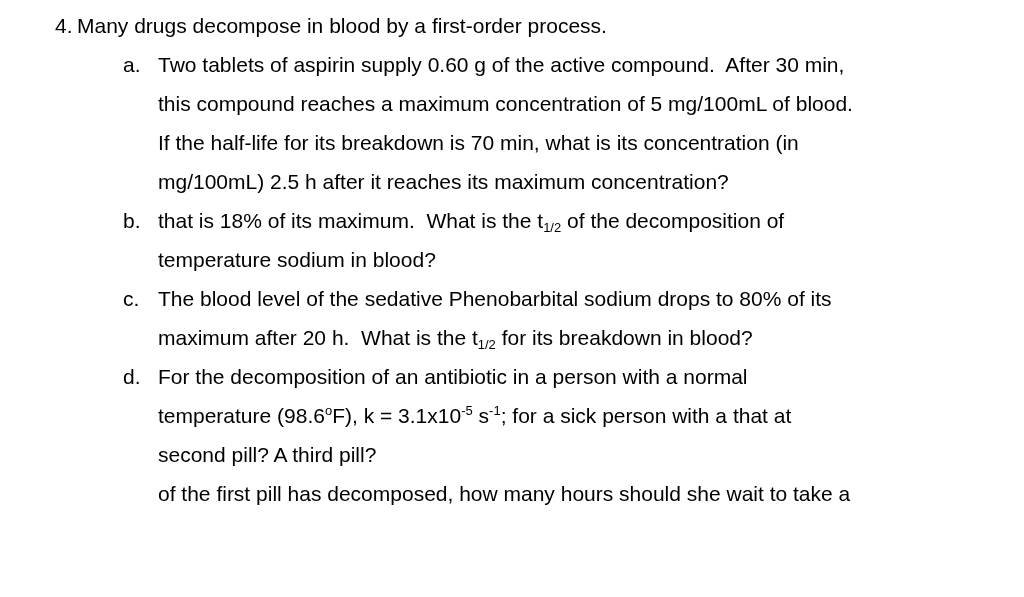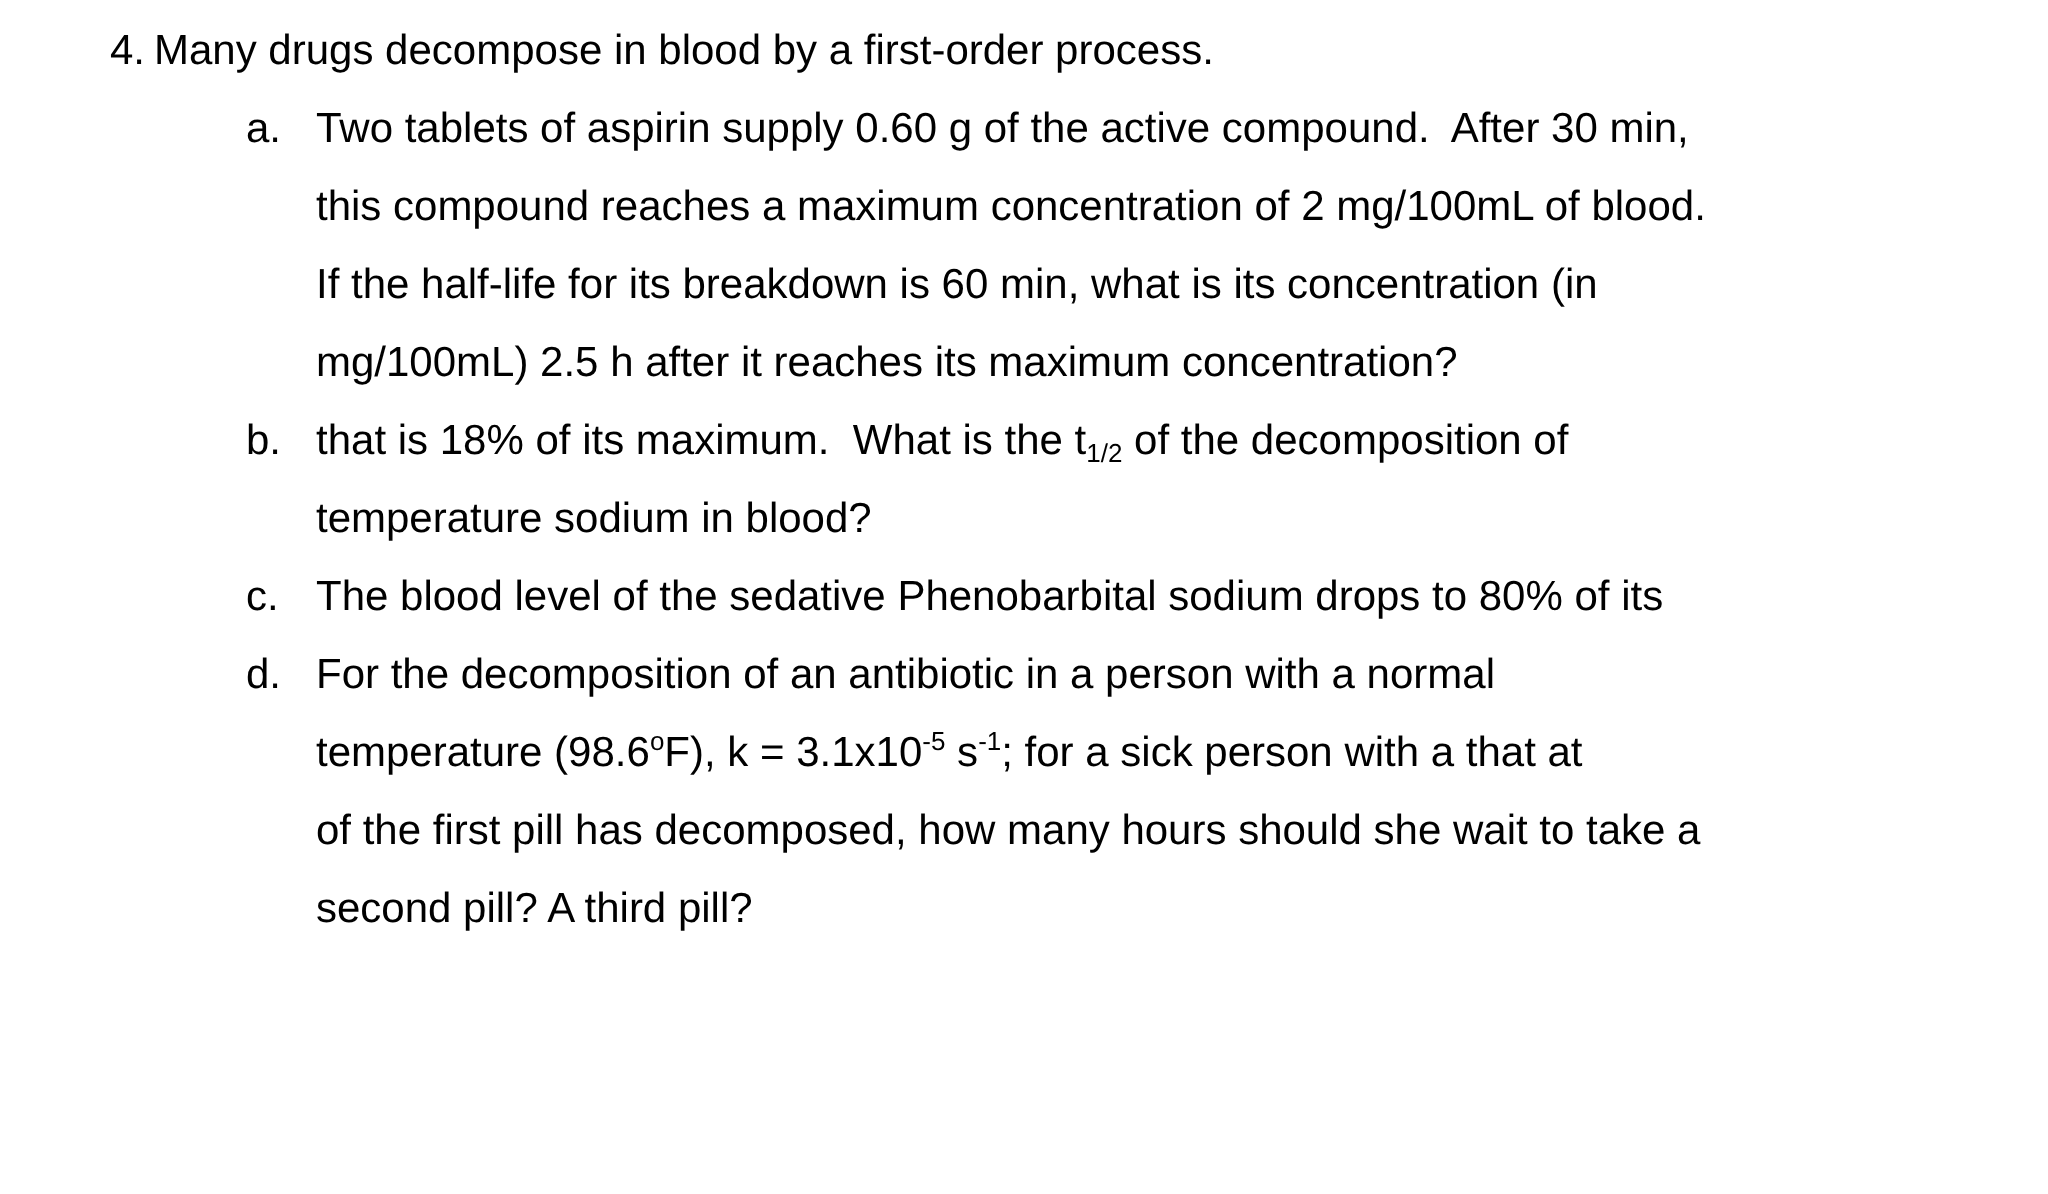--- a/index.html
+++ b/index.html
@@ -65,41 +65,42 @@
 <div class="page">
   <div class="problem-row">
     <div class="problem-label">4.</div>
     <div class="title-text">Many drugs decompose in blood by a first-order process.</div>
   </div>
   <div class="items">
       <div class="item-row">
         <div class="item-label">a.</div>
         <div class="item-lines">
           <div class="text-line"><span>Two tablets of aspirin supply 0.60 g of the active compound.  After 30 min,</span></div>
-          <div class="text-line"><span>this compound reaches a maximum concentration of 2 mg/100mL of blood.</span></div>
-          <div class="text-line"><span>If the half-life for its breakdown is 60 min, what is its concentration (in</span></div>
+          <div class="text-line"><span>this compound reaches a maximum concentration of 5 mg/100mL of blood.</span></div>
+          <div class="text-line"><span>If the half-life for its breakdown is 70 min, what is its concentration (in</span></div>
           <div class="text-line"><span>mg/100mL) 2.5 h after it reaches its maximum concentration?</span></div>
         </div>
       </div>
       <div class="item-row">
         <div class="item-label">b.</div>
         <div class="item-lines">
           <div class="text-line"><span>that is 18% of its maximum.  What is the t</span><sub>1/2</sub><span> of the decomposition of</span></div>
           <div class="text-line"><span>temperature sodium in blood?</span></div>
         </div>
       </div>
       <div class="item-row">
         <div class="item-label">c.</div>
         <div class="item-lines">
           <div class="text-line"><span>The blood level of the sedative Phenobarbital sodium drops to 80% of its</span></div>
+          <div class="text-line"><span>maximum after 20 h.  What is the t</span><sub>1/2</sub><span> for its breakdown in blood?</span></div>
         </div>
       </div>
       <div class="item-row">
         <div class="item-label">d.</div>
         <div class="item-lines">
           <div class="text-line"><span>For the decomposition of an antibiotic in a person with a normal</span></div>
           <div class="text-line"><span>temperature (98.6</span><sup>o</sup><span>F), k = 3.1x10</span><sup>-5</sup><span> s</span><sup>-1</sup><span>; for a sick person with a that at</span></div>
+          <div class="text-line"><span>second pill? A third pill?</span></div>
           <div class="text-line"><span>of the first pill has decomposed, how many hours should she wait to take a</span></div>
-          <div class="text-line"><span>second pill? A third pill?</span></div>
         </div>
       </div>
     </div>
 </div>
 
 </body></html>

